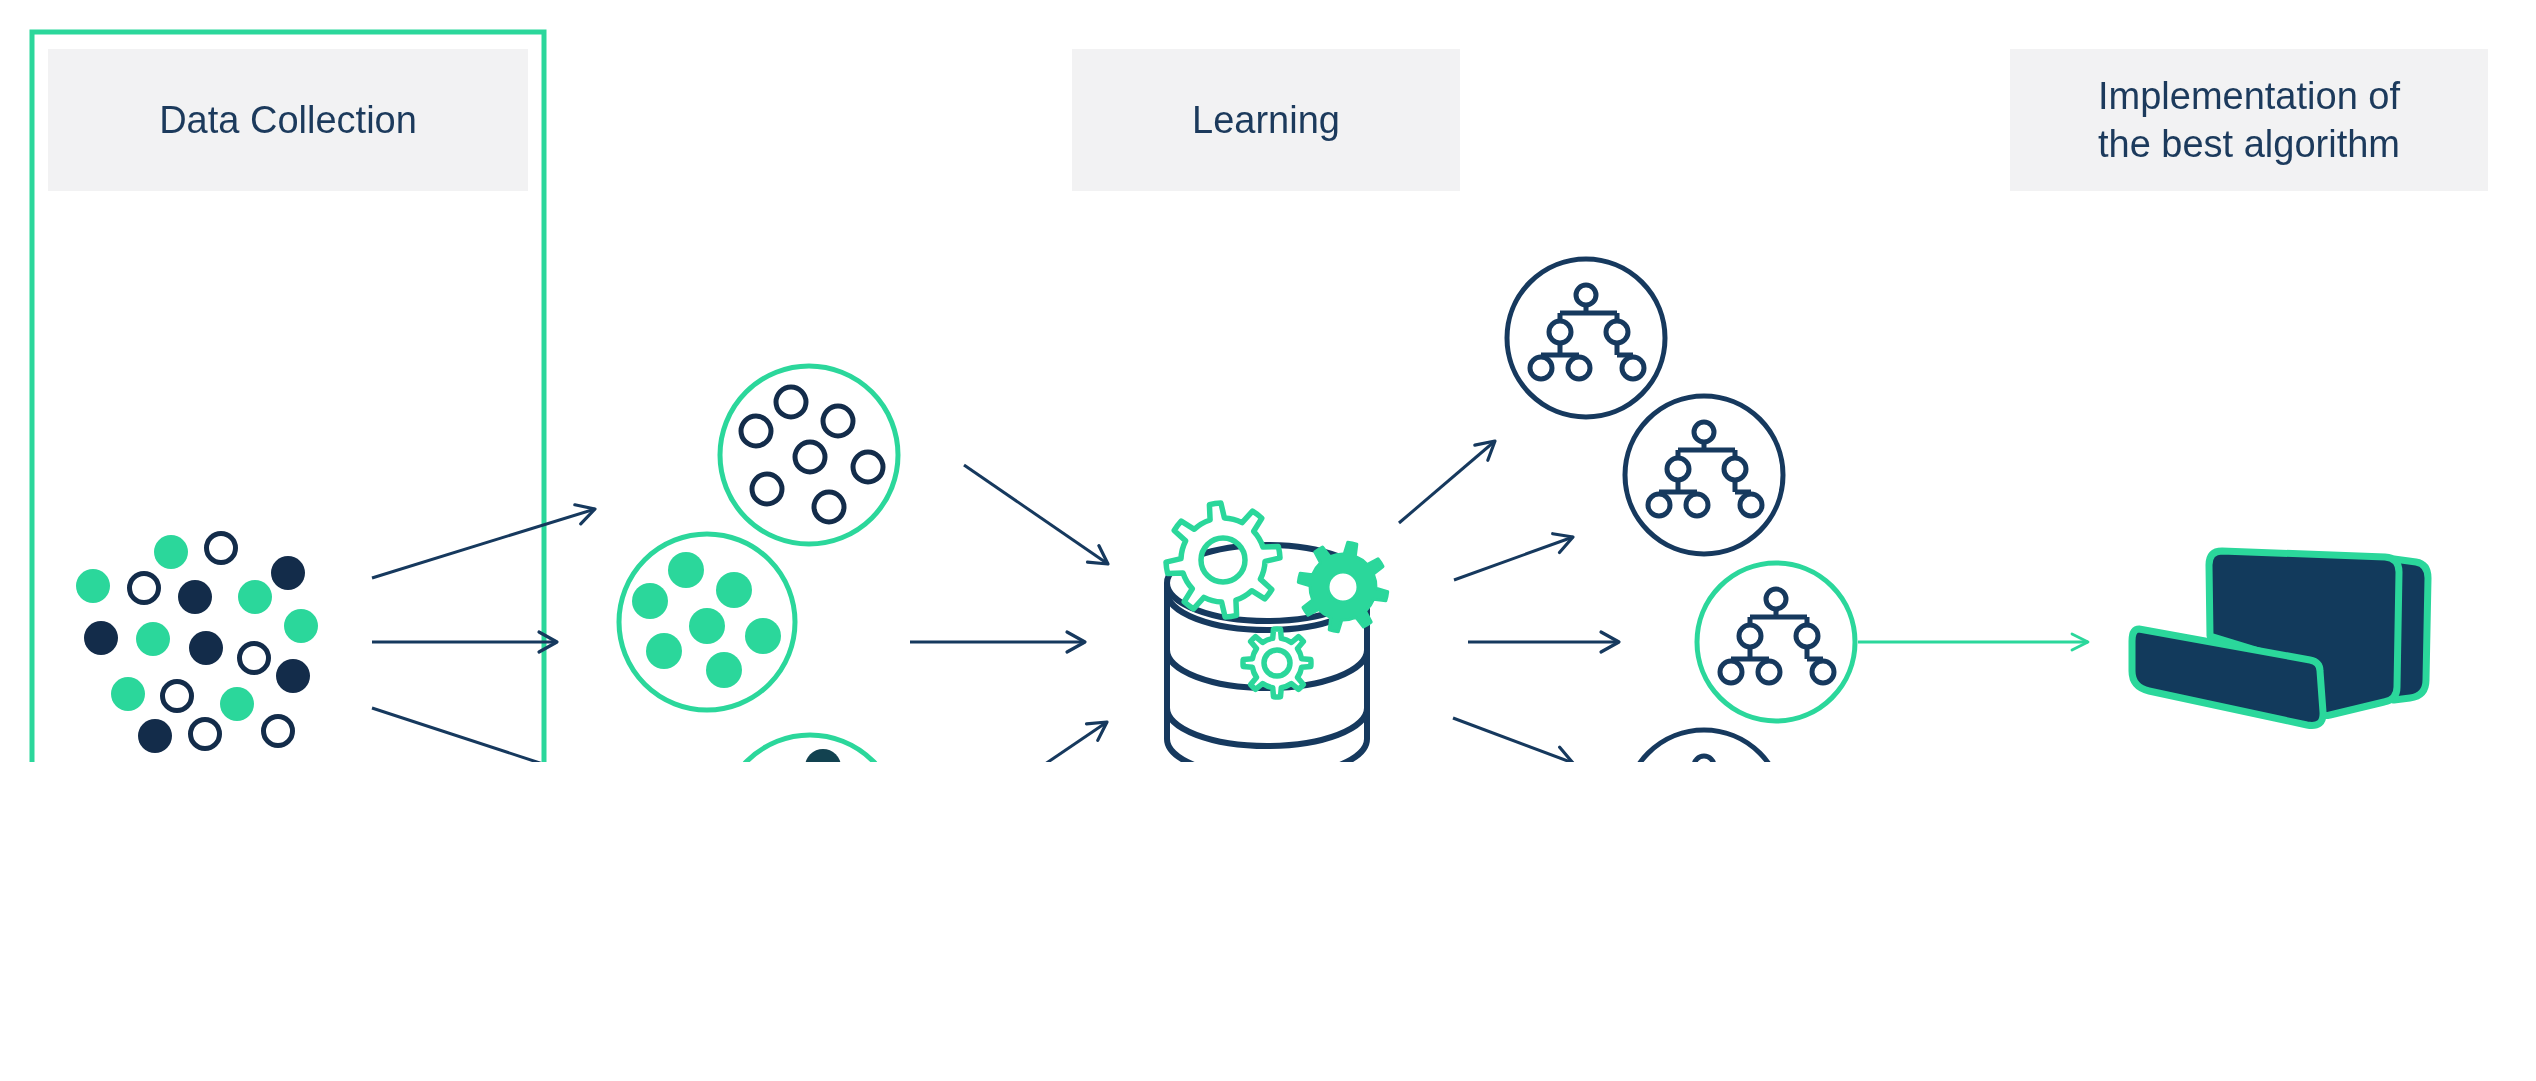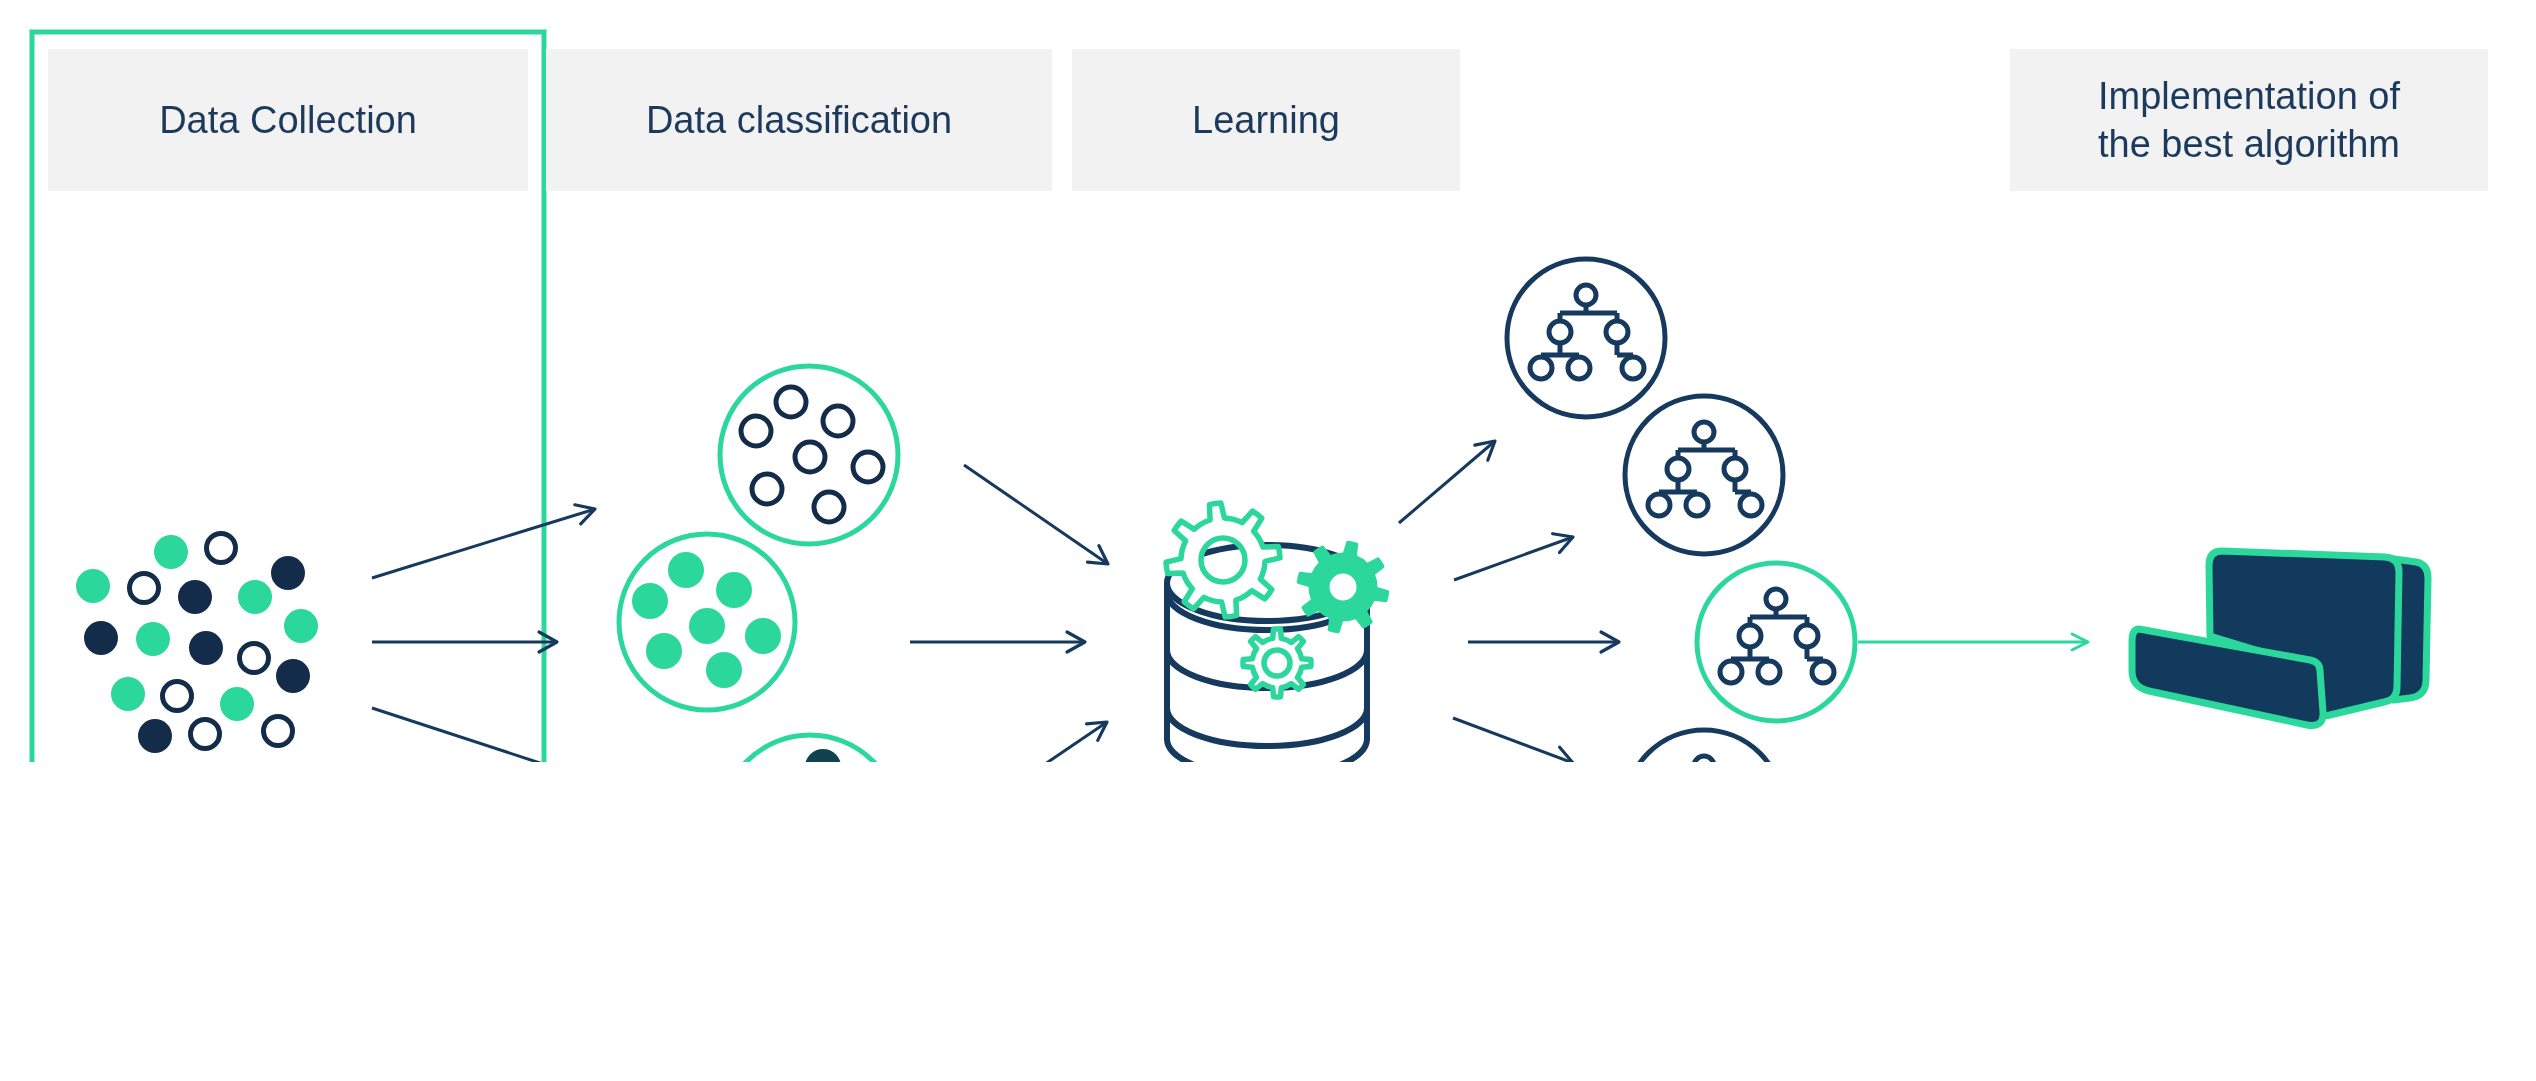--- a/index.html
+++ b/index.html
@@ -174,23 +174,20 @@
     <g id="g-implementation">
         <path d="M2394,559 L2416,562 Q2428,564 2428,578 L2426,680 Q2426,696 2410,698 L2394,700 Z" fill="#123A5C" stroke="#2BD79B" stroke-width="7" stroke-linejoin="round"></path>
         <path d="M2222,551 L2385,557 Q2399,558 2399,572 L2397,687 Q2397,700 2384,702 L2330,715 Q2318,718 2317,706 L2314,668 L2210,636 L2209,565 Q2209,551 2222,551 Z" fill="#123A5C" stroke="#2BD79B" stroke-width="7" stroke-linejoin="round"></path>
         <path d="M2139,629 L2310,660 Q2320,662 2320,671 L2323,712 Q2324,728 2307,725 L2149,691 Q2132,687 2132,671 L2132,641 Q2132,629 2139,629 Z" fill="#123A5C" stroke="#2BD79B" stroke-width="7" stroke-linejoin="round"></path>
       </g>
   </svg>
 
   <div class="step-box" style="left: 48px; top: 49px; width: 480px; height: 142px;">
     <span>Data Collection</span>
   </div>
-  <div class="step-box" style="left: 546px; top: 49px; width: 506px; height: 142px;">
-    <span>Data classification</span>
-  </div>
   <div class="step-box" style="left: 1072px; top: 49px; width: 388px; height: 142px;">
     <span>Learning</span>
   </div>
   <div class="step-box" style="left: 2010px; top: 49px; width: 478px; height: 142px;">
     <span>Implementation of
 the best algorithm</span>
   </div>
 
 </div>
 

